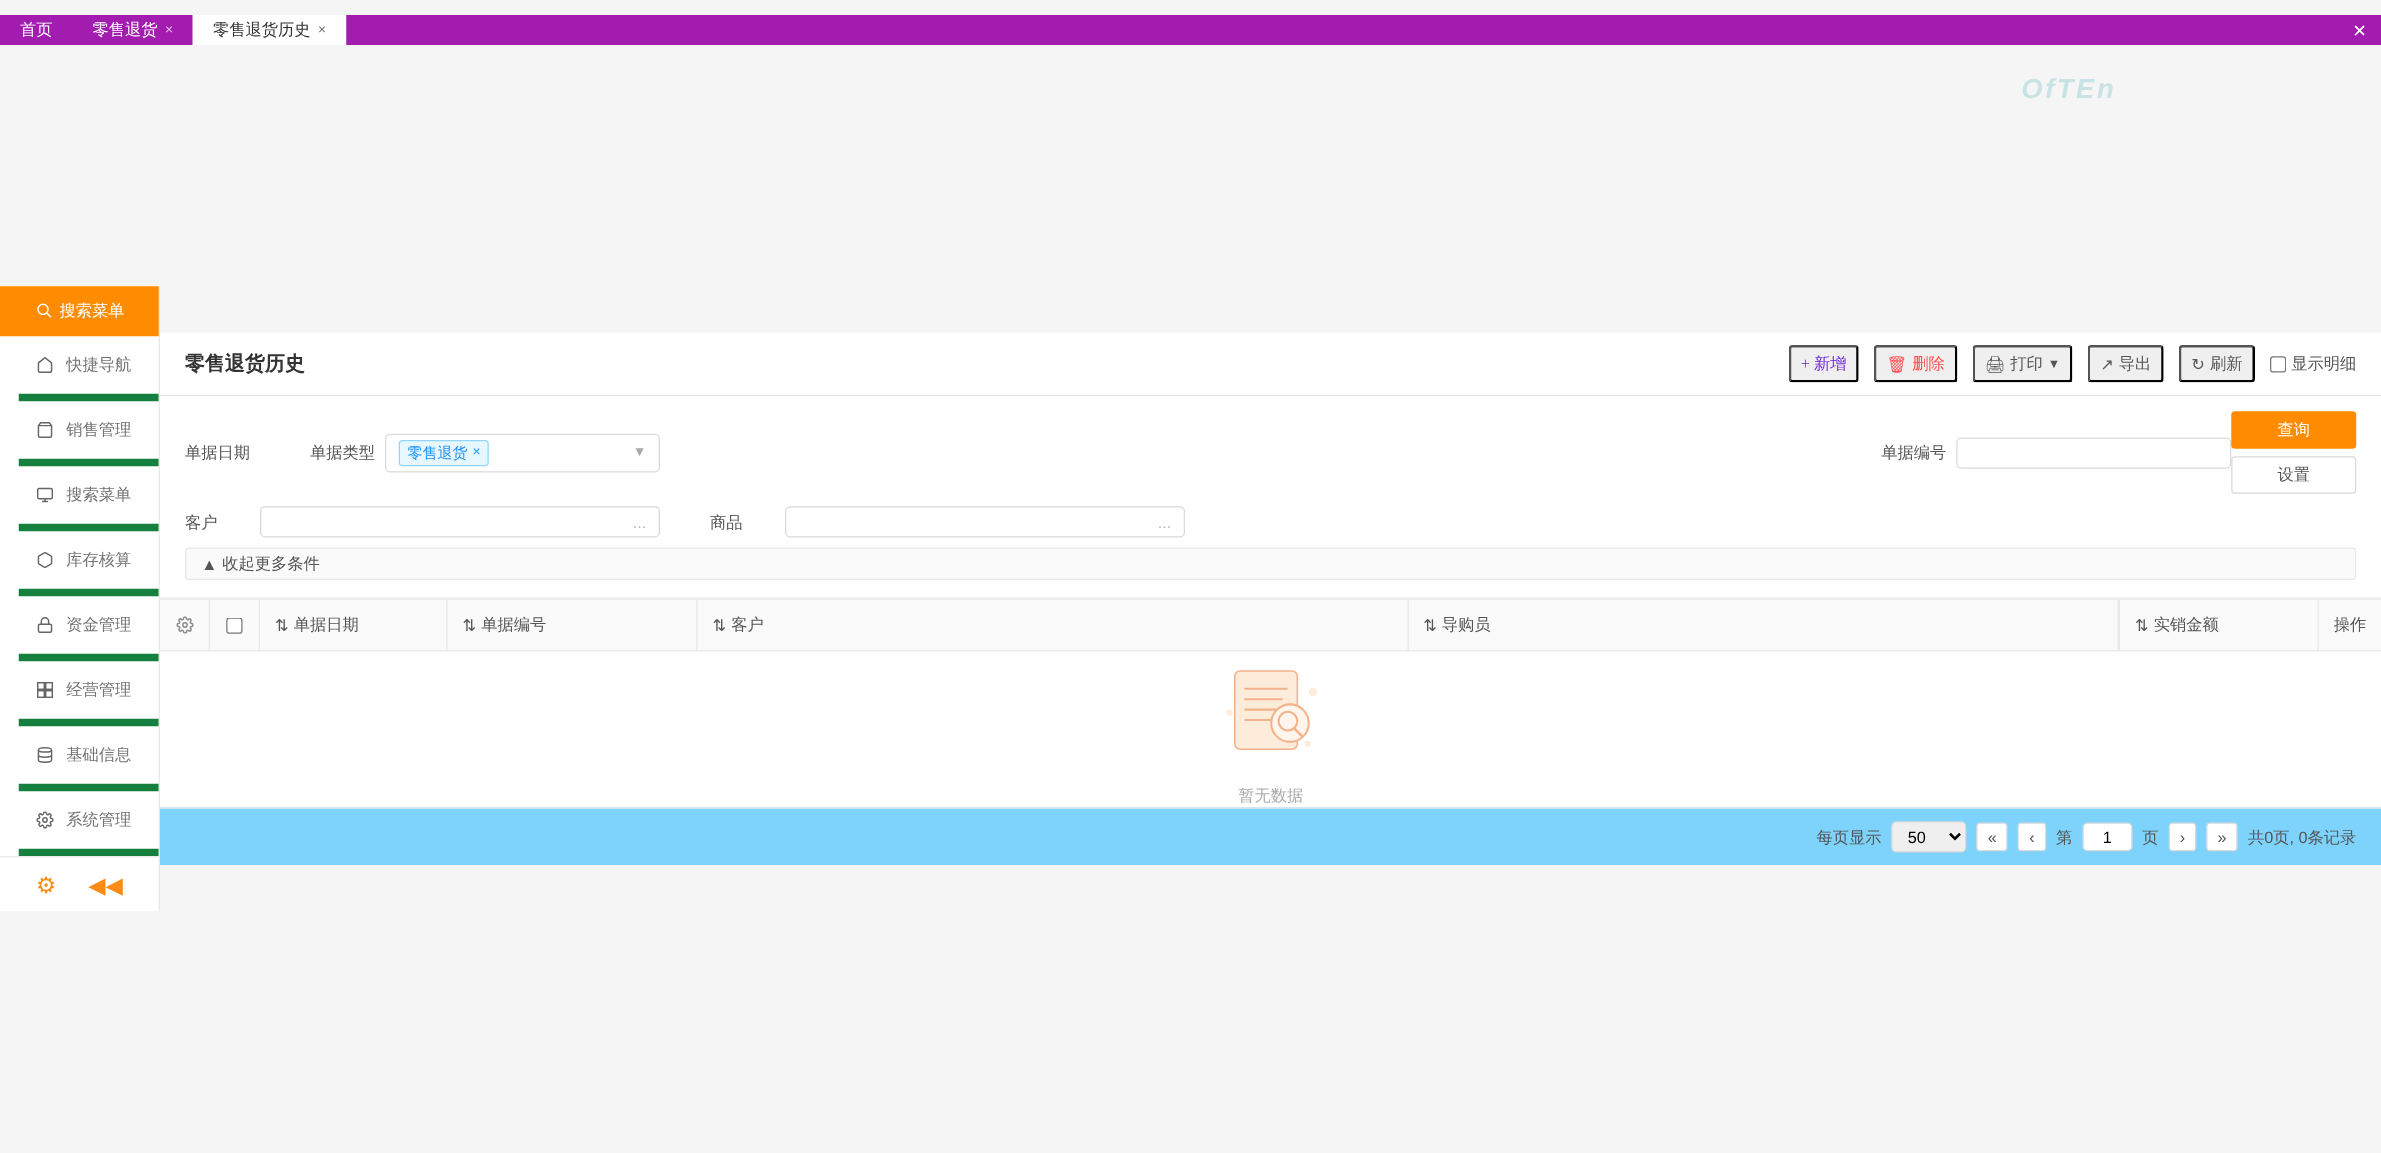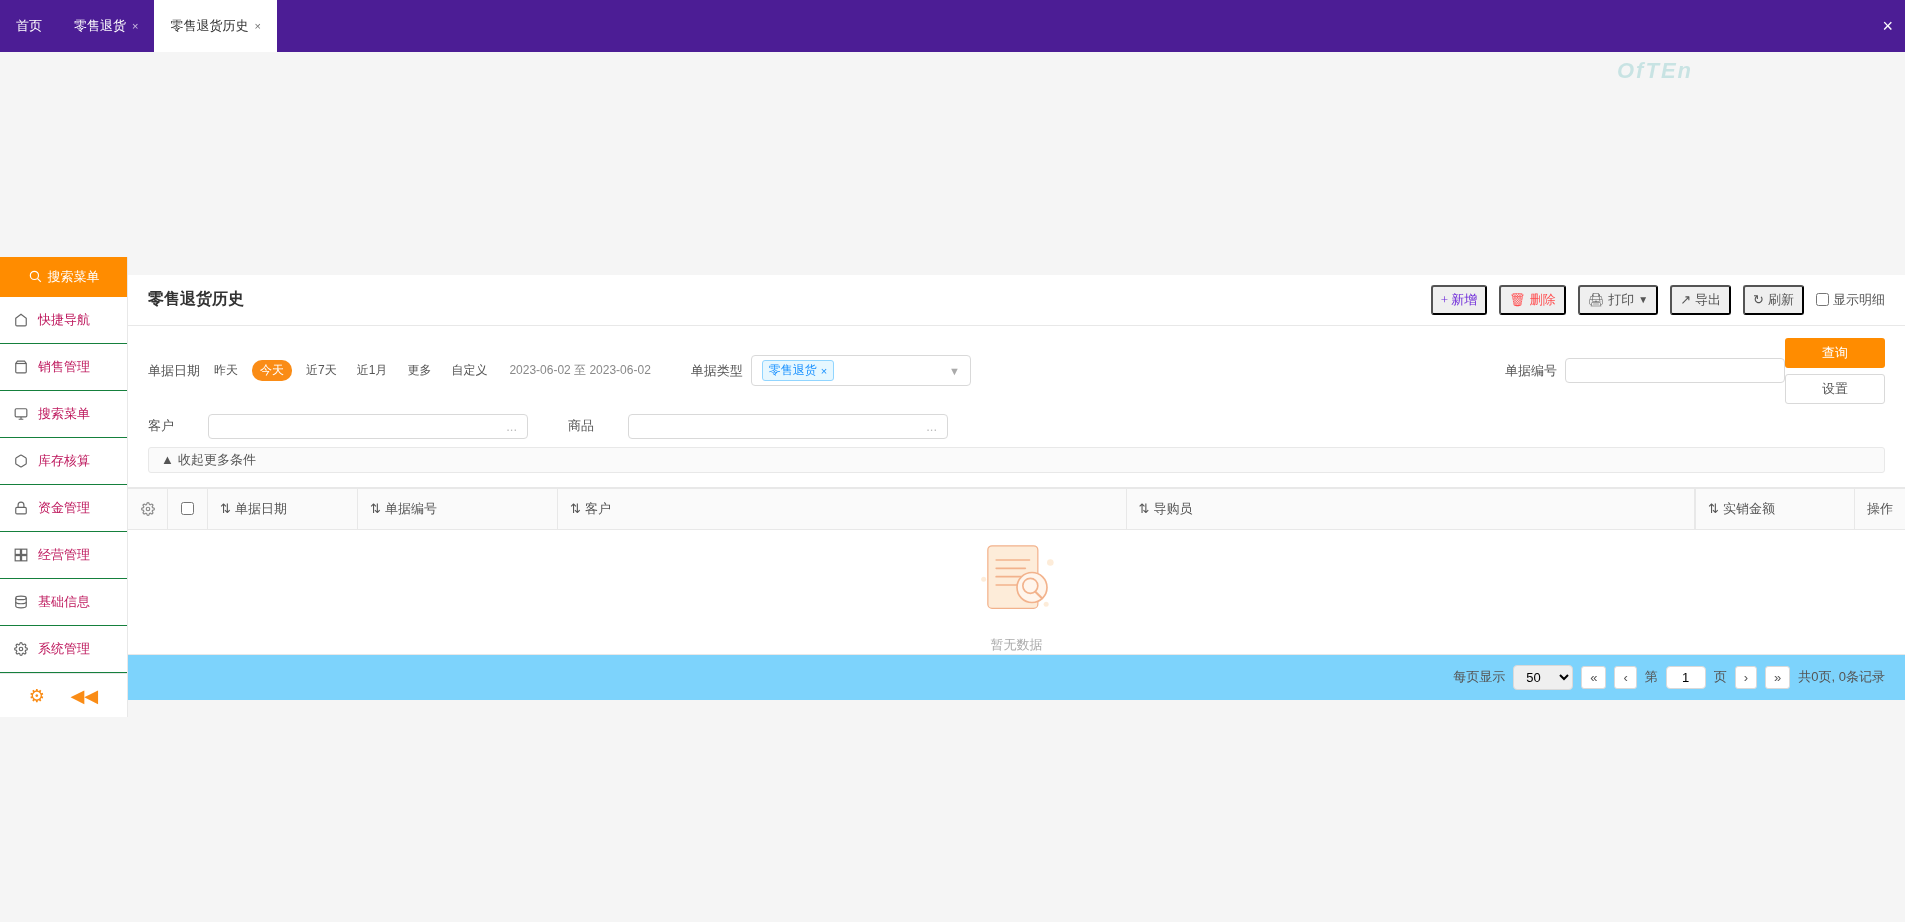--- a/index.html
+++ b/index.html
@@ -1,24 +1,25 @@
 <!DOCTYPE html>
 <html><head>
   <meta charset="utf-8">
   <style>
     * { box-sizing: border-box; margin: 0; padding: 0; font-family: 'Microsoft YaHei', Arial, sans-serif; }
     body { width: 1905px; height: 922px; overflow: hidden; background: #f5f5f5; display: flex; flex-direction: column; }
 
     
     .top-bar {
-      height: 52px;
-      background: #4c1d95;
-      display: flex;
-      align-items: center;
-      flex-shrink: 0;
+      height: 24px;
+      background: #a21caf;
+      display: flex;
+      align-items: center;
+      flex-shrink: 0;
+      margin-top: 12px;
     }
     .top-bar-tabs {
       display: flex;
       align-items: stretch;
       height: 100%;
       flex: 1;
     }
     .tab-item {
       display: flex;
       align-items: center;
@@ -77,23 +78,24 @@
     .sidebar-menu {
       flex: 1;
       overflow-y: auto;
     }
     .sidebar-item {
       display: flex;
       align-items: center;
       padding: 14px 12px;
       cursor: pointer;
       font-size: 13px;
-      color: #be185d;
+      color: #737373;
       gap: 8px;
-      border-bottom: 1px solid #15803d;
+      border-bottom: 6px solid #15803d;
+      margin-left: 15px;
     }
     .sidebar-icon {
       width: 18px;
       height: 18px;
       display: flex;
       align-items: center;
       justify-content: center;
       color: #666;
     }
     .sidebar-bottom {
@@ -594,29 +596,20 @@
         <label class="checkbox-label">
           <input type="checkbox" style="">
           <span>显示明细</span>
         </label>
       </div>
     </div>
 
     <div class="filter-area">
       <div class="filter-row">
         <span class="filter-label">单据日期</span>
-        <div class="filter-date-btns">
-          <span class="date-btn">昨天</span>
-          <span class="date-btn active">今天</span>
-          <span class="date-btn">近7天</span>
-          <span class="date-btn">近1月</span>
-          <span class="date-btn">更多</span>
-          <span class="date-btn">自定义</span>
-          <span class="filter-date-range">2023-06-02 至 2023-06-02</span>
-        </div>
 
         <div class="filter-type-section">
           <span class="filter-type-label">单据类型</span>
           <div class="filter-type-select">
             <div class="filter-tag">
               <span>零售退货</span>
               <span class="filter-tag-close">×</span>
             </div>
             <span class="filter-select-arrow">▼</span>
           </div>

